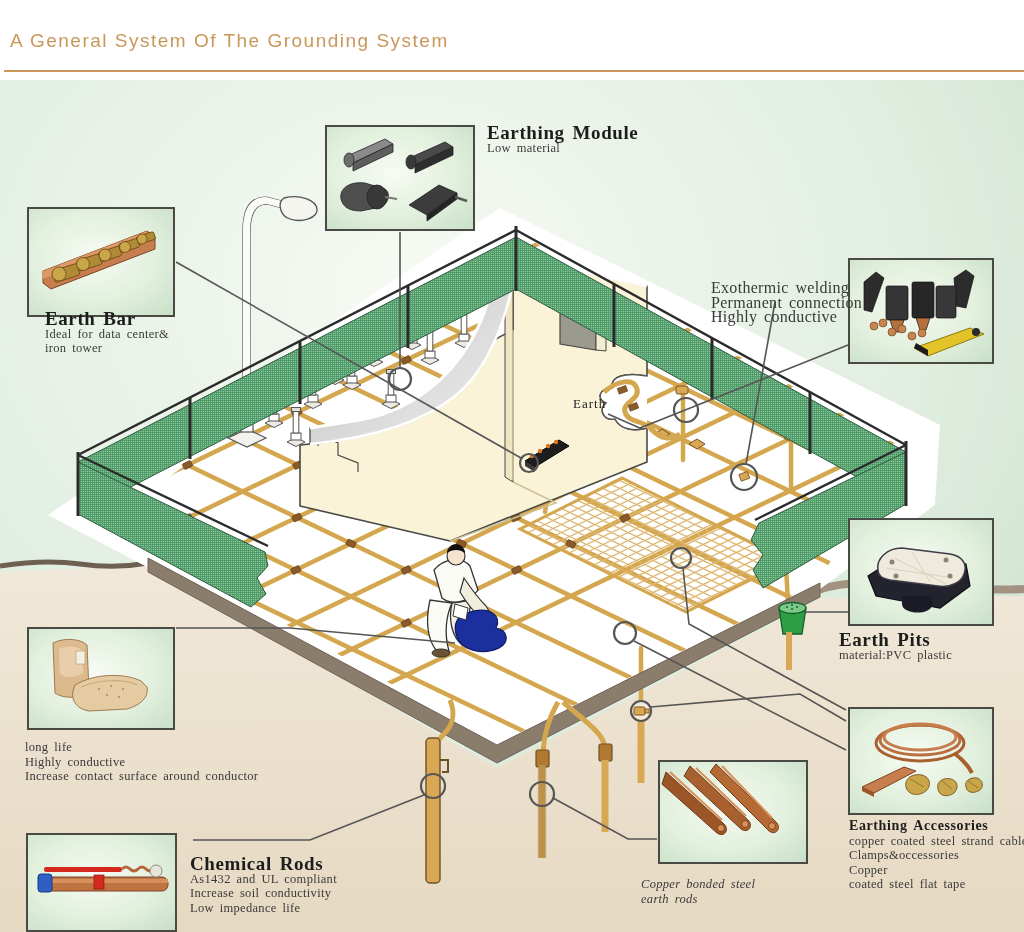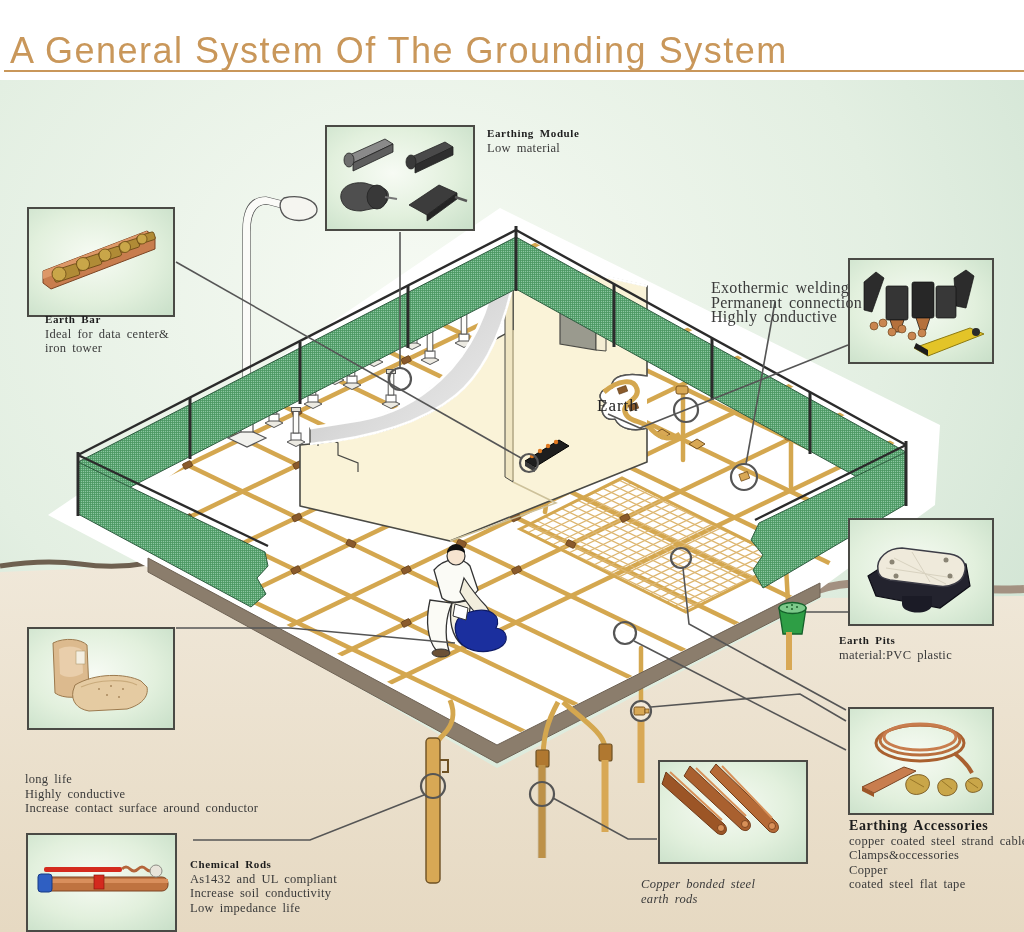--- a/index.html
+++ b/index.html
@@ -1,30 +1,30 @@
 <!DOCTYPE html>
 <html><head>
 <meta charset="utf-8">
 <style>
   html,body{margin:0;padding:0;background:#fff;}
   #stage{position:relative;width:1024px;height:932px;overflow:hidden;background:#fff;
          font-family:"Liberation Serif",serif;}
   #scene{position:absolute;left:0;top:0;}
   .title{position:absolute;left:10px;top:30px;font-family:"Liberation Sans",sans-serif;
-         font-size:36px;letter-spacing:1.5px;color:#c9975a;font-weight:500;white-space:nowrap;}
+         font-size:19px;letter-spacing:1.5px;color:#c9975a;font-weight:500;white-space:nowrap;}
   .title-rule{position:absolute;left:4px;top:70px;width:1020px;height:2px;background:#c9975a;}
   .pbox{position:absolute;border:2px solid #4a4a45;
         background:radial-gradient(ellipse at 45% 45%, #f7fbf4 0%, #e2f0dd 55%, #c8dfc8 100%);
         box-sizing:border-box;}
   .pbox svg{display:block;}
   .lbl{position:absolute;color:#3a3a3a;font-size:12.5px;line-height:14.5px;
        letter-spacing:.3px;word-spacing:2.5px;white-space:nowrap;}
-  .lbl .t{display:block;font-weight:bold;color:#1d1d1d;font-size:11px;letter-spacing:.6px;}
+  .lbl .t{display:block;font-weight:bold;color:#1d1d1d;font-size:19px;letter-spacing:.6px;}
   .lbl span{display:block;}
-  .earth-lbl{position:absolute;font-size:17px;color:#222;letter-spacing:1px;margin-left:24px;}
+  .earth-lbl{position:absolute;font-size:13px;color:#222;letter-spacing:1px;}
 </style>
 </head>
 <body>
 
 <div id="stage">
 
 <svg id="scene" width="1024" height="932" viewBox="0 0 1024 932">
   <defs>
     <radialGradient id="bgGreen" cx="40%" cy="25%" r="85%">
       <stop offset="0%" stop-color="#f6faf3"></stop>
@@ -532,21 +532,21 @@
   <span>Highly conductive</span>
 </div>
 
 <div class="earth-lbl" style="left:573px;top:396px;">Earth</div>
 
 <div class="lbl" style="left:839px;top:633px;">
   <span class="t">Earth  Pits</span>
   <span>material:PVC plastic</span>
 </div>
 
-<div class="lbl" style="left:25px;top:740px;margin-top:32px;">
+<div class="lbl" style="left:25px;top:740px;">
   <span>long life</span>
   <span>Highly conductive</span>
   <span>Increase contact surface around conductor</span>
 </div>
 
 <div class="lbl" style="left:190px;top:857px;">
   <span class="t">Chemical Rods</span>
   <span>As1432 and UL compliant</span>
   <span>Increase soil conductivity</span>
   <span>Low impedance life</span>

